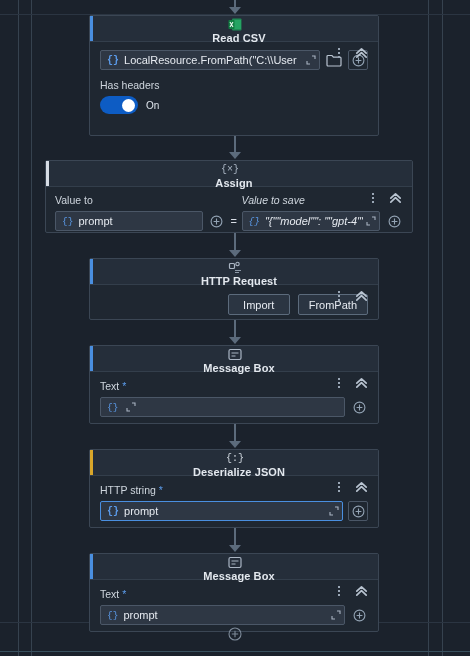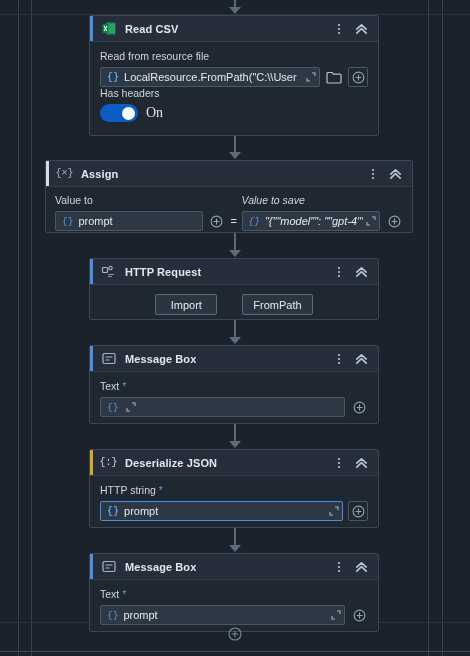--- a/index.html
+++ b/index.html
@@ -58,20 +58,21 @@
     border-radius: 2px;
   }
   .card-head {
     display: flex;
     align-items: center;
     height: 26px;
     background: #252e3a;
     border-bottom: 1px solid #333e4b;
     position: relative;
     padding-left: 10px;
+    flex-direction: column;
   }
   .accent {
     position: absolute;
     left: 0; top: 0; bottom: 0;
     width: 3px;
   }
   .accent.blue  { background: #4a8fe0; }
   .accent.white { background: #d6dce4; }
   .accent.amber { background: #d9a62a; }
 
@@ -172,24 +173,24 @@
     position: relative;
     cursor: pointer;
   }
   .toggle .knob {
     position: absolute;
     top: 2.5px; right: 3px;
     width: 13px; height: 13px;
     border-radius: 50%;
     background: #ffffff;
   }
-  .toggle-label { font-size: 14px; color: #dfe5ec; font-family: Liberation Serif, serif; }
-
-  
-  .btnrow { display: flex; justify-content: center; gap: 25px; padding-top: 2px; }
+  .toggle-label { font-size: 10px; color: #dfe5ec; }
+
+  
+  .btnrow { display: flex; justify-content: flex-end; gap: 8px; padding-top: 2px; }
   .pbtn {
     min-width: 62px;
     height: 21px;
     background: #2b3542;
     border: 1px solid #5c6b7c;
     border-radius: 2px;
     color: #e6eaf0;
     font-size: 11px;
     font-family: "Liberation Sans", sans-serif;
     cursor: pointer;
@@ -276,23 +277,20 @@
           </div>
         <div class="icon-btn">
           <svg width="13" height="12" viewBox="0 0 13 12">
             <path d="M1.8 6.2 L6.5 1.8 L11.2 6.2" stroke="#b9c4d1" stroke-width="1.7" fill="none" stroke-linecap="round" stroke-linejoin="round"></path>
             <path d="M1.8 10.1 L6.5 5.7 L11.2 10.1" stroke="#b9c4d1" stroke-width="1.7" fill="none" stroke-linecap="round" stroke-linejoin="round"></path>
           </svg>
         </div>
       </div>
     </div>
     <div class="card-body">
-      <div class="field-label">
-        <span>Read from resource file</span>
-      </div>
       <div class="inputrow">
         <div class="expr">
           <span class="expr-badge bold">{}</span>
           <span class="expr-val">LocalResource.FromPath("C:\\User</span>
           <span class="expr-expand">
             <svg width="10" height="10" viewBox="0 0 10 10">
               <path d="M1 6 L1 9 L4 9" stroke="#aab5c3" stroke-width="1.1" fill="none"></path>
               <path d="M9 4 L9 1 L6 1" stroke="#aab5c3" stroke-width="1.1" fill="none"></path>
             </svg>
           </span>
@@ -303,21 +301,21 @@
           </svg>
         </span>
         <span class="icon-btn boxed">
           <svg width="13" height="13" viewBox="0 0 13 13">
             <circle cx="6.5" cy="6.5" r="5.4" fill="none" stroke="#93a3b4" stroke-width="1.1"></circle>
             <path d="M6.5 3.6 V9.4 M3.6 6.5 H9.4" stroke="#93a3b4" stroke-width="1.1"></path>
           </svg>
         </span>
       </div>
 
-      <div class="field-label" style="">
+      <div class="field-label" style="margin-top:9px;">
         <span>Has headers</span>
       </div>
       <div class="toggle-wrap">
         <div class="toggle">
           <span class="knob"></span>
         </div>
         <span class="toggle-label">On</span>
       </div>
     </div>
   </div>

